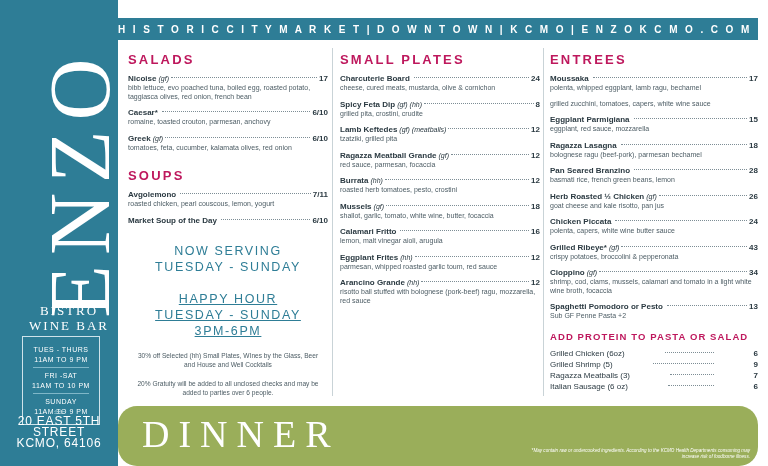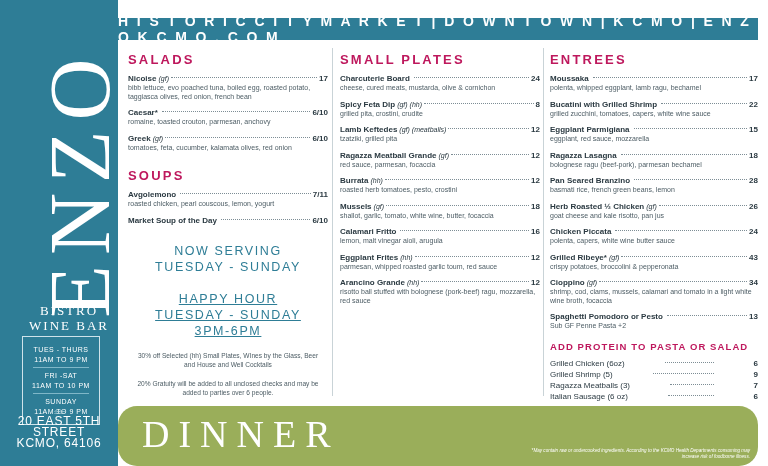--- a/index.html
+++ b/index.html
@@ -50,22 +50,22 @@
   }
   .addr{
     position:absolute;left:0;top:416px;width:118px;text-align:center;
     color:#ffffff;font-size:12px;line-height:11px;letter-spacing:.8px;
   }
 
   
   .topbar{
     position:absolute;left:118px;top:18px;right:10px;height:22px;
     background:#2e7d96;color:#fff;
-    display:flex;align-items:center;justify-content:center;
-    font-size:14px;letter-spacing:2.4px;font-weight:bold;
+    display:flex;align-items:center;justify-content:flex-start;
+    font-size:10px;letter-spacing:2.4px;font-weight:bold;
   }
 
   
   .dinnerbar{
     position:absolute;left:118px;top:406px;width:640px;height:60px;
     background:#9aae5a;
     border-radius:19px;
   }
   .dinnerbar .word{
     position:absolute;left:24px;top:6px;
@@ -341,26 +341,20 @@
       <div class="line">
         <span class="nm">Moussaka</span>
         <span class="gf"></span>
         <span class="dots"></span>
         <span class="pr">17</span>
       </div>
       <div class="desc">polenta, whipped eggplant, lamb ragu, bechamel</div>
     </div>
 
     <div class="item">
-      <div class="line">
-        <span class="nm">Bucatini with  Grilled Shrimp</span>
-        <span class="gf"></span>
-        <span class="dots"></span>
-        <span class="pr">22</span>
-      </div>
       <div class="desc">grilled zucchini, tomatoes, capers, white wine sauce</div>
     </div>
 
     <div class="item">
       <div class="line">
         <span class="nm">Eggplant Parmigiana</span>
         <span class="gf"></span>
         <span class="dots"></span>
         <span class="pr">15</span>
       </div>

